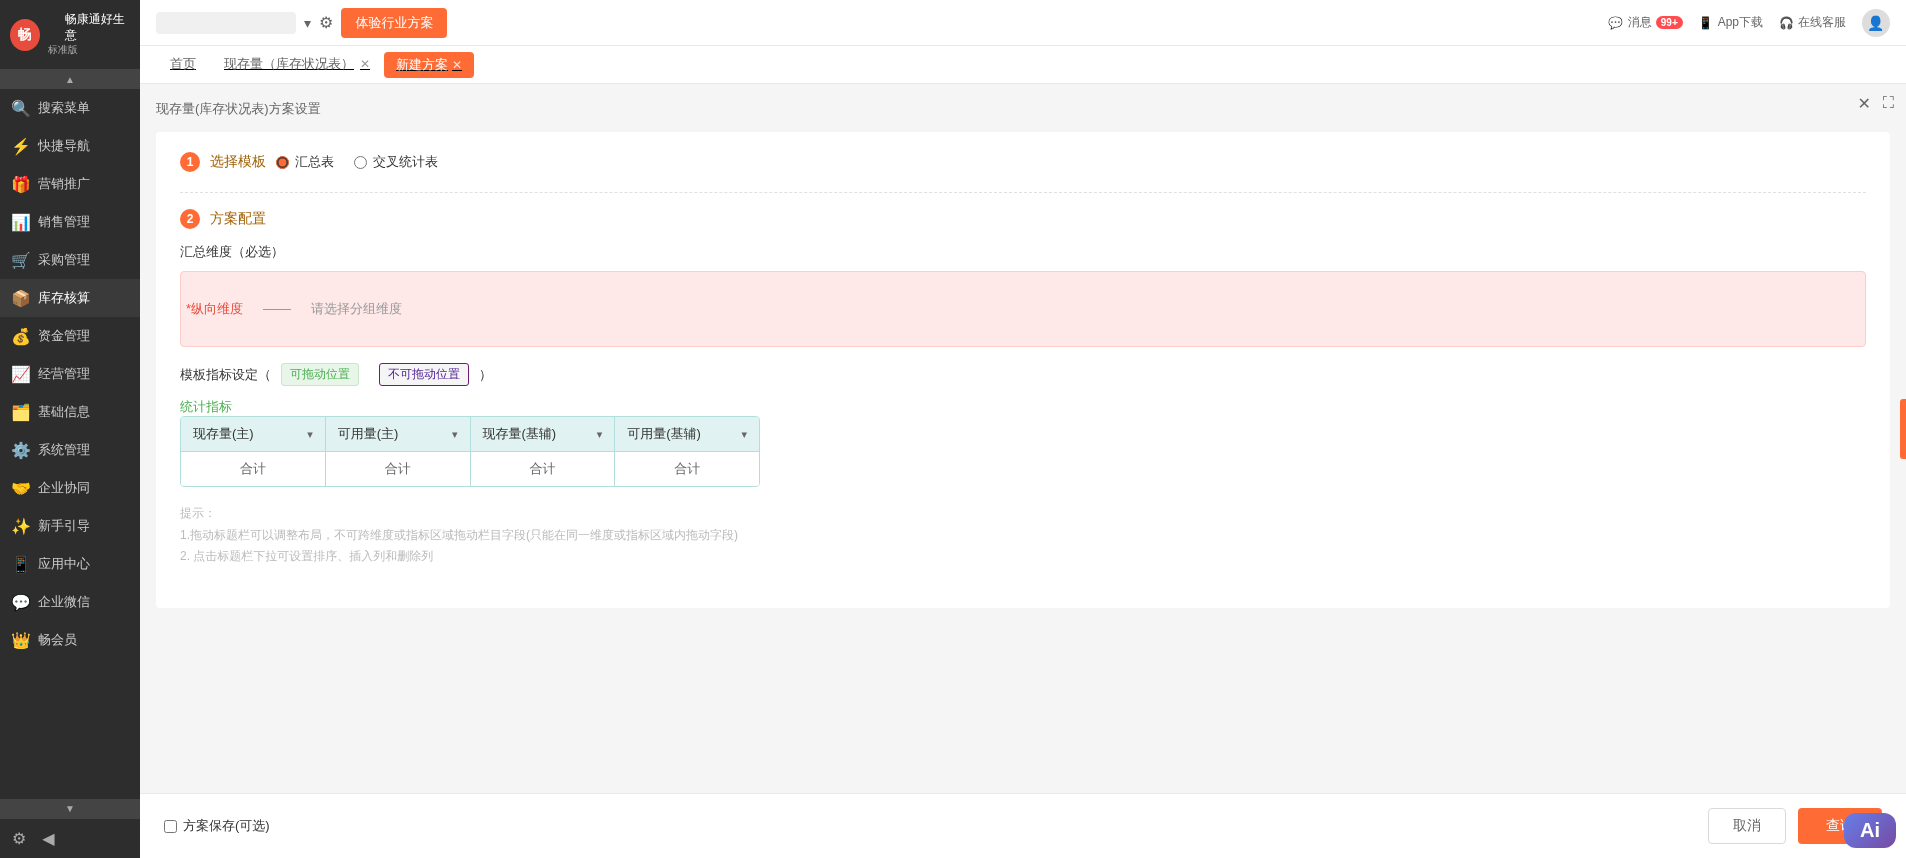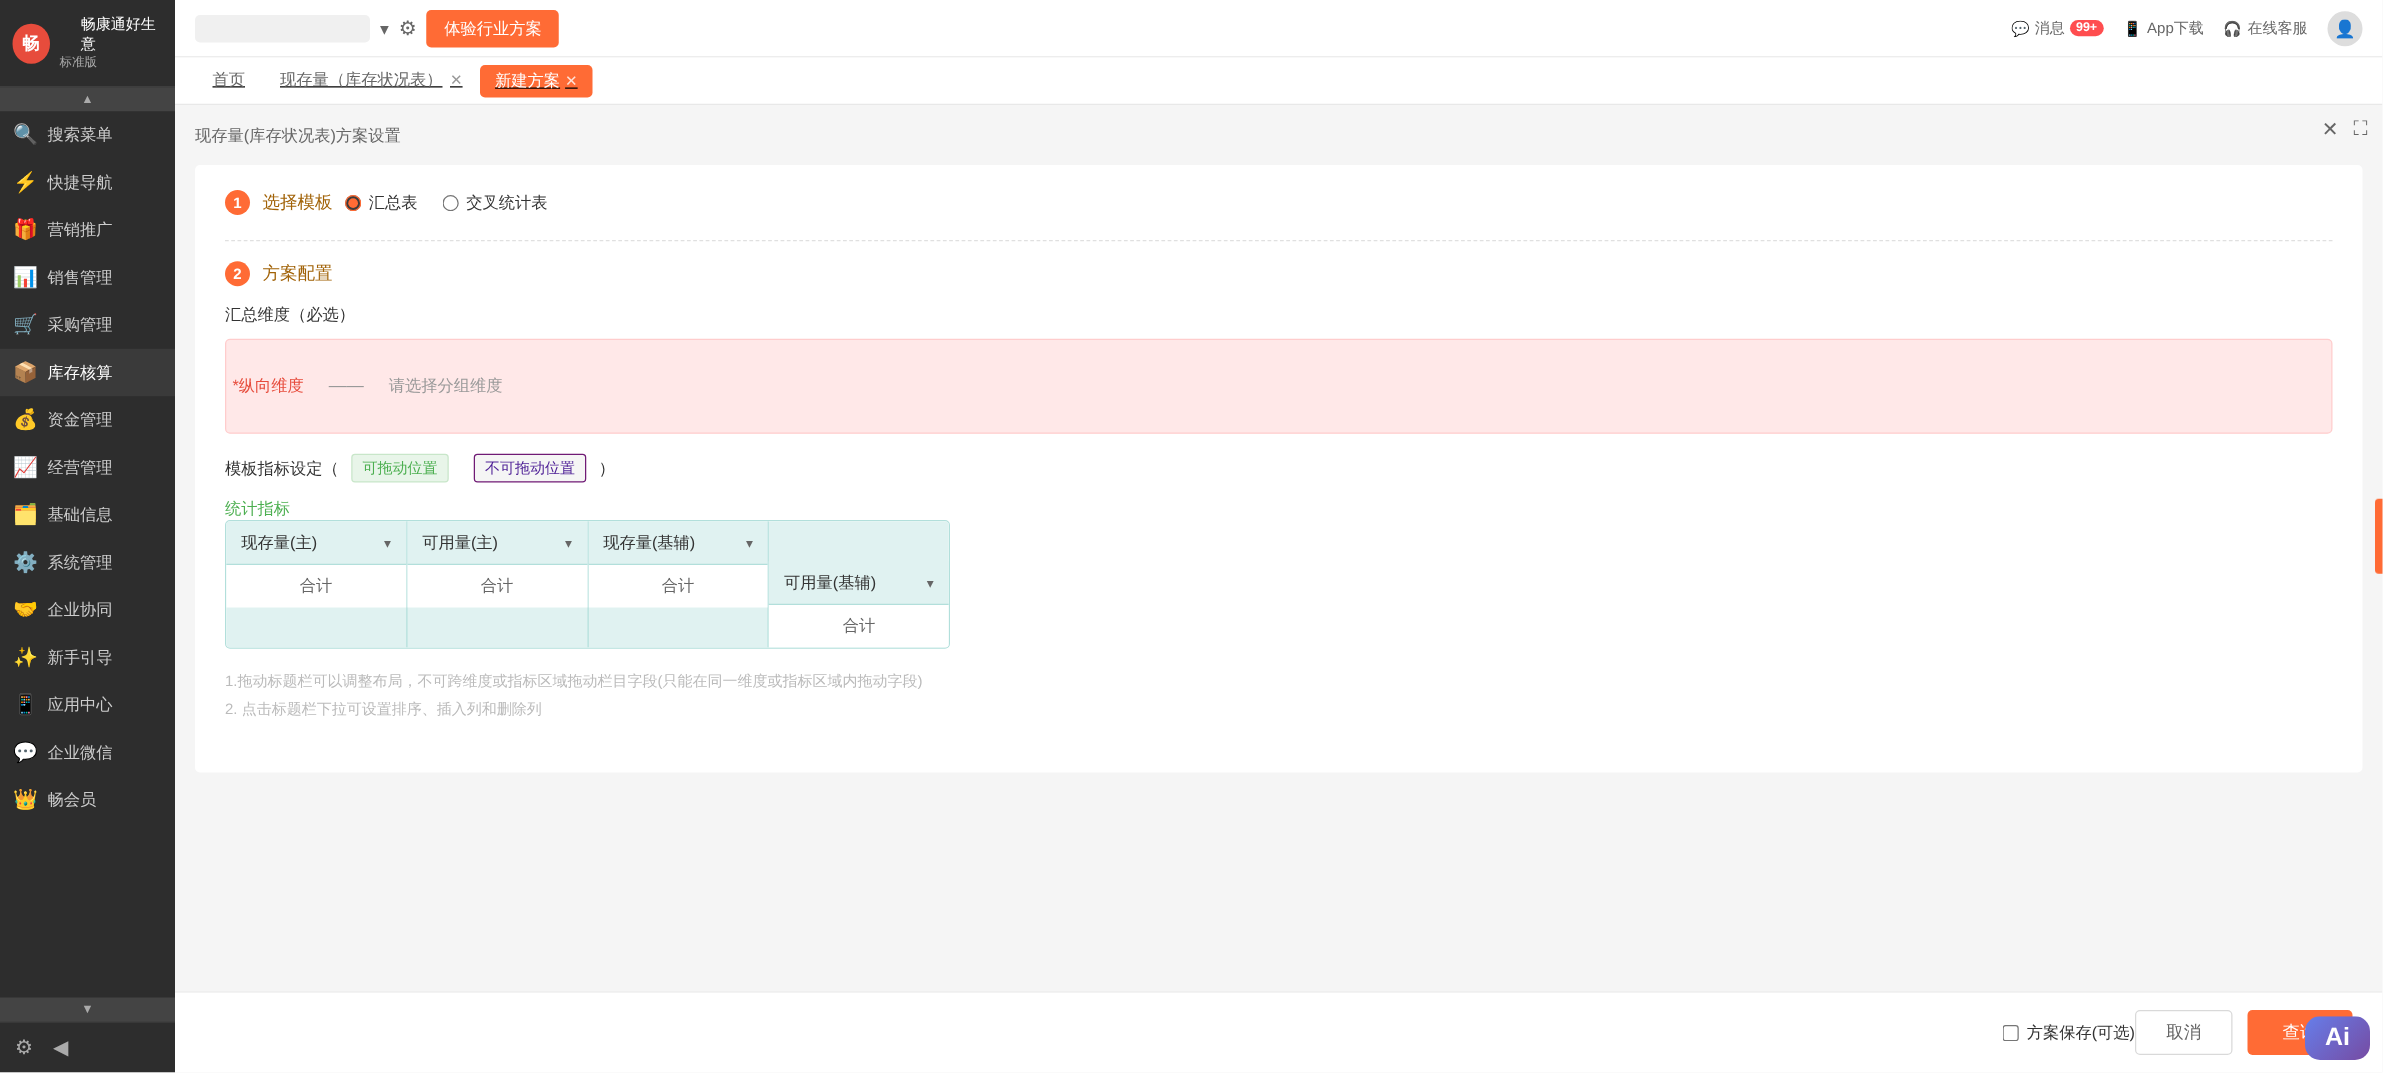--- a/index.html
+++ b/index.html
@@ -181,39 +181,39 @@
 
     
     .stats-section { margin-top: 12px; }
     .stats-section-label { color: #4caf50; font-size: 13px; margin-bottom: 0; }
     .stats-table { border: 1px solid #b2dfdb; border-radius: 4px; overflow: hidden; width: 580px; }
     .stats-table-header { display: flex; background: #e0f2f1; }
     .stats-col {
       flex: 1; border-right: 1px solid #b2dfdb;
       display: flex; flex-direction: column;
     }
-    .stats-col:last-child { border-right: none; margin-top: 32px; }
+    .stats-col:last-child { border-right: none; }
     .stats-col-header {
       padding: 8px 12px; display: flex; align-items: center; justify-content: space-between;
       font-size: 13px; color: #333; background: #e0f2f1;
       border-bottom: 1px solid #b2dfdb;
     }
     .stats-col-cell {
       padding: 8px 12px; text-align: center; font-size: 13px; color: #666;
       background: #fff;
     }
     .chevron-icon { color: #666; font-size: 11px; }
 
     
     .tips-section { margin-top: 16px; font-size: 12px; color: #bbb; line-height: 1.8; }
 
     
     .bottom-bar {
       background: #fff; padding: 14px 24px;
-      display: flex; align-items: center; justify-content: flex-end;
+      display: flex; align-items: center; justify-content: space-between;
       border-top: 1px solid #e8e8e8;
       flex-shrink: 0;
     }
     .save-option { display: flex; align-items: center; gap: 6px; font-size: 13px; color: #333; cursor: pointer; }
     .bottom-actions { display: flex; gap: 12px; }
     .cancel-btn {
       background: #fff; border: 1px solid #d9d9d9; color: #666;
       padding: 8px 24px; border-radius: 4px; font-size: 14px; cursor: pointer;
     }
     .query-btn {
@@ -459,20 +459,21 @@
                     <span class="chevron-icon">▾</span>
                   </div>
                   <div class="stats-col-cell">合计</div>
                 </div>
               </div>
             </div>
           </div>
         </div>
 
         <div class="tips-section">
+          <div>提示：</div>
           <div>1.拖动标题栏可以调整布局，不可跨维度或指标区域拖动栏目字段(只能在同一维度或指标区域内拖动字段)</div>
           <div>2. 点击标题栏下拉可设置排序、插入列和删除列</div>
         </div>
 
       </div>
     </div>
   </div>
 
   <div class="bottom-bar">
     <label class="save-option">

